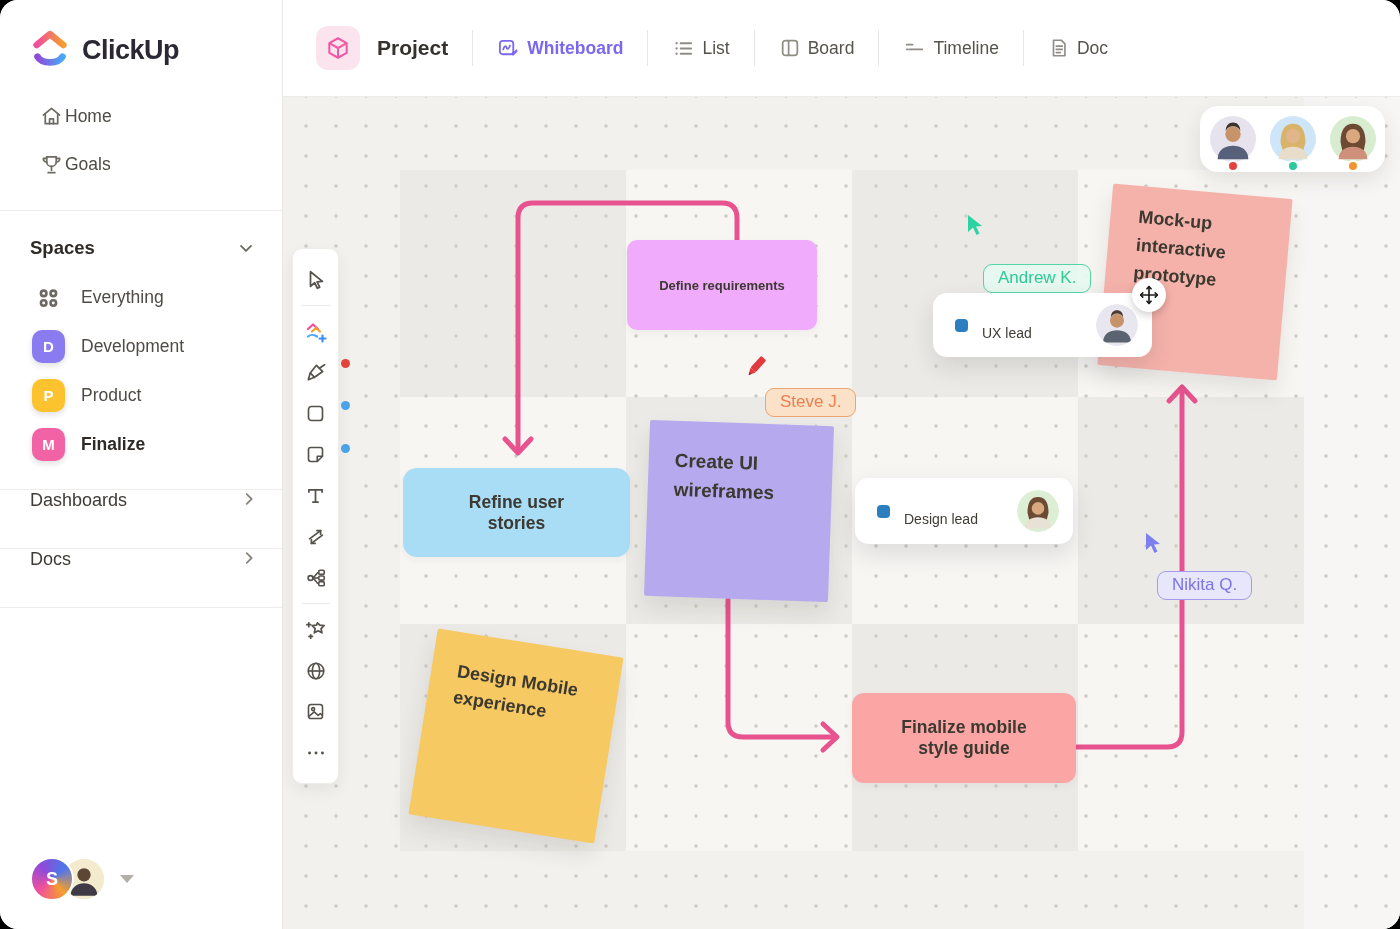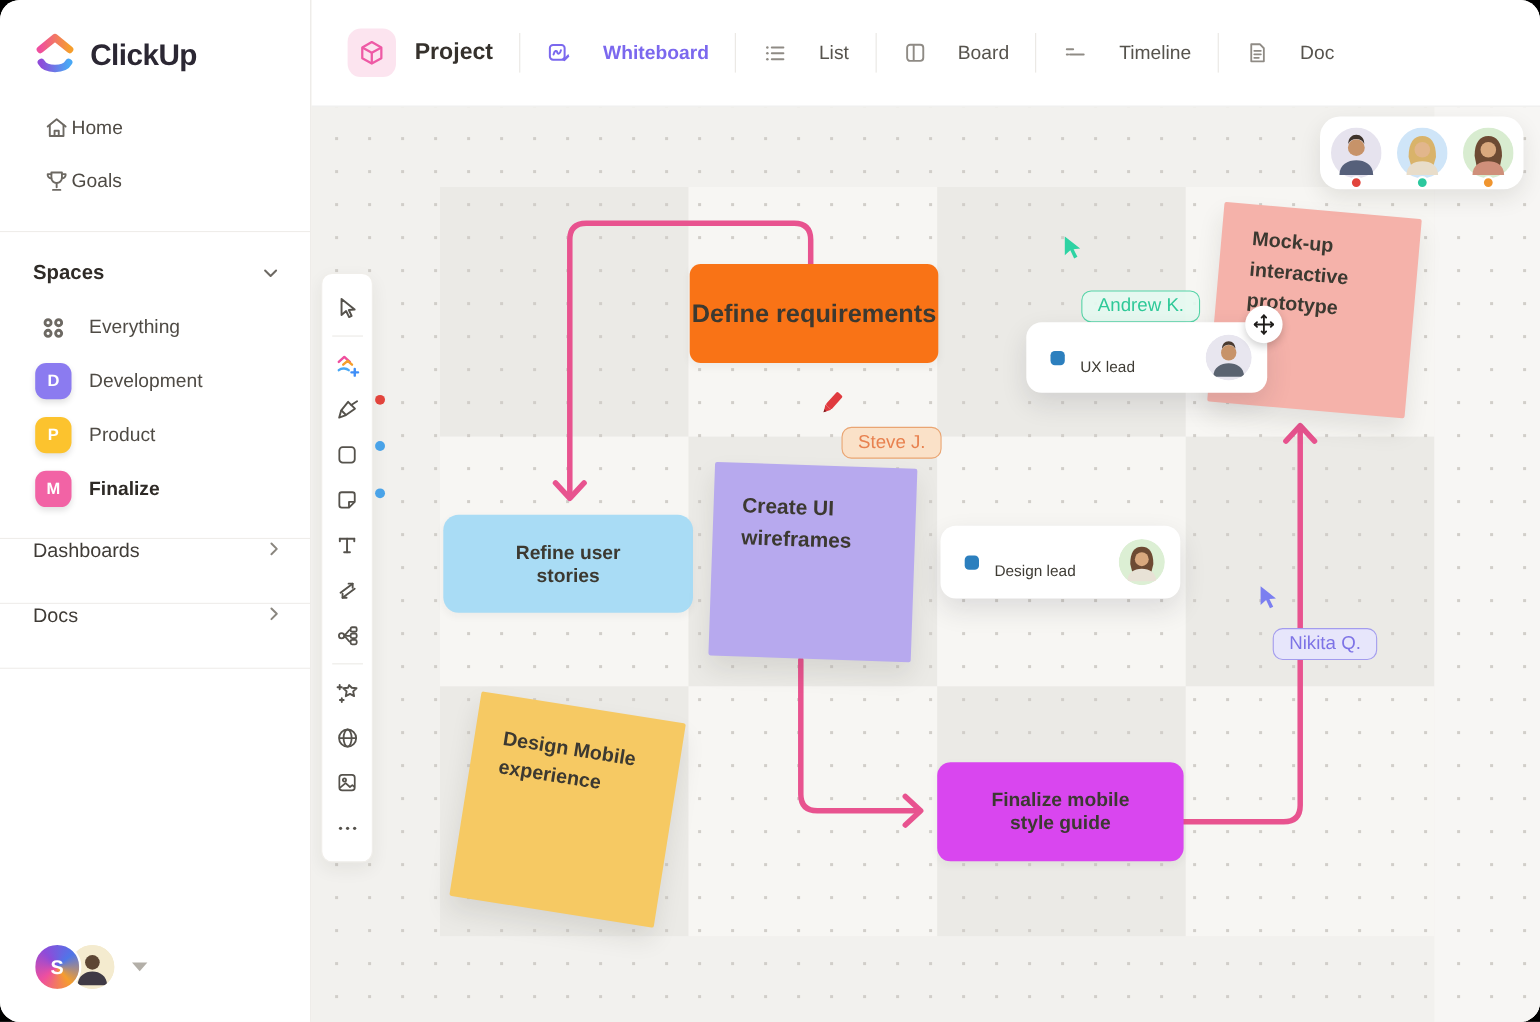--- a/index.html
+++ b/index.html
@@ -23,42 +23,42 @@
   .user-area { position:absolute; left:30px; bottom:28px; display:flex; align-items:center; }
   .user-grad { width:44px; height:44px; border-radius:50%; background:conic-gradient(from 140deg at 50% 50%, #f59e2d, #ef4f9e, #8e4bd9, #4f76e8, #f59e2d); display:flex; align-items:center; justify-content:center; color:#fff; font-weight:700; font-size:18px; border:2px solid #fff; z-index:2; }
   .user-photo { width:44px; height:44px; border-radius:50%; margin-left:-12px; border:2px solid #fff; background:#f4ebcf; overflow:hidden; z-index:1; }
   .user-caret { width:0; height:0; border-left:7px solid transparent; border-right:7px solid transparent; border-top:8px solid #b3afa8; margin-left:14px; }
 
   
   .topbar { position:absolute; left:283px; top:0; width:1117px; height:97px; background:#fff; border-bottom:1px solid #ececea; display:flex; align-items:center; padding-left:33px; z-index:30; }
   .proj-icon { width:44px; height:44px; border-radius:12px; background:#fce4ef; display:flex; align-items:center; justify-content:center; }
   .proj-label { font-size:21px; font-weight:700; color:#35312c; margin-left:17px; }
   .tb-divider { width:1px; height:36px; background:#e9e7e3; margin:0 24px; }
-  .tab { display:flex; align-items:center; gap:28px; font-size:17.5px; color:#56534d; cursor:pointer; }
+  .tab { display:flex; align-items:center; gap:7px; font-size:17.5px; color:#56534d; cursor:pointer; }
   .tab.active { color:#7b68ee; font-weight:600; }
 
   
   .canvas { position:absolute; left:283px; top:97px; width:1117px; height:832px; background:#f2f1ee; overflow:hidden; }
   .sq { position:absolute; width:226px; height:227px; }
   .sq.d { background:#ebeae6; }
   .sq.l { background:#f7f6f3; }
   .right-strip { position:absolute; left:1021px; top:0; width:96px; height:832px; background:#f7f6f4; }
   .dots { position:absolute; inset:0; background-image:radial-gradient(#d1cec9 1.5px, transparent 1.8px); background-size:30px 30px; background-position:8px 14px; }
 
   .arrows { position:absolute; inset:0; pointer-events:none; z-index:5; }
 
   .note { position:absolute; display:flex; align-items:center; justify-content:center; text-align:center; font-weight:600; color:#3c3931; z-index:6; cursor:pointer; }
   .flowbox { box-shadow:0 3px 8px rgba(40,36,30,.05); }
   .sticky { box-shadow:0 12px 22px rgba(40,36,30,.10); border-radius:2px; }
-  .n-yellow { left:344px; top:143px; width:226px; height:90px; background:#f97316; border-radius:10px; font-size:23px; }
+  .n-yellow { left:344px; top:143px; width:190px; height:90px; background:#f0abfc; border-radius:10px; font-size:13px; }
   .n-blue { left:120px; top:371px; width:227px; height:89px; background:#a9dcf5; border-radius:14px; font-size:17.5px; padding:0 40px; }
   .n-purple { left:364px; top:326px; width:184px; height:176px; background:#b7a9ee; transform:rotate(2deg); align-items:flex-start; justify-content:flex-start; text-align:left; padding:26px 20px 0 26px; font-size:19px; line-height:1.5; }
   .n-orange { left:139px; top:545px; width:188px; height:188px; background:#f6c963; transform:rotate(9deg); align-items:flex-start; justify-content:flex-start; text-align:left; padding:26px 24px 0 26px; font-size:18px; line-height:1.45; }
   .n-pink { left:822px; top:94px; width:180px; height:182px; background:#f5b2aa; transform:rotate(5deg); align-items:flex-start; justify-content:flex-start; text-align:left; padding:18px 24px 0 28px; font-size:18px; line-height:1.55; }
-  .n-lav { left:569px; top:596px; width:224px; height:90px; background:#d946ef; border-radius:12px; font-size:17.5px; padding:10px 30px; }
+  .n-lav { left:569px; top:596px; width:224px; height:90px; background:#fca5a5; border-radius:12px; font-size:17.5px; padding:10px 30px; }
 
   .tag { position:absolute; font-size:17px; font-weight:500; border-radius:9px; padding:3px 14px 4px; z-index:8; white-space:nowrap; }
   .tag-andrew { left:700px; top:155px; color:#2fc998; background:rgba(230,250,241,.9); border:1.5px solid #55d4a7;margin-top:12px; }
   .tag-steve { left:482px; top:291px; color:#e8814f; background:#fae1c8; border:1.5px solid #eaa572; }
   .tag-nikita { left:874px; top:474px; color:#7d73e6; background:#e7e6fb; border:1.5px solid #a39cee; }
 
   .role-card { position:absolute; background:#fff; border-radius:14px; box-shadow:0 10px 24px rgba(35,30,50,.12); display:flex; align-items:center; z-index:9; cursor:pointer; }
   .card-ux { left:650px; top:196px; width:219px; height:64px; padding-left:22px; }
   .card-design { left:572px; top:381px; width:218px; height:66px; padding-left:22px; }
   .bullet { width:13px; height:13px; border-radius:4px; background:#2c7fbe; margin-right:14px; flex:0 0 auto; }

